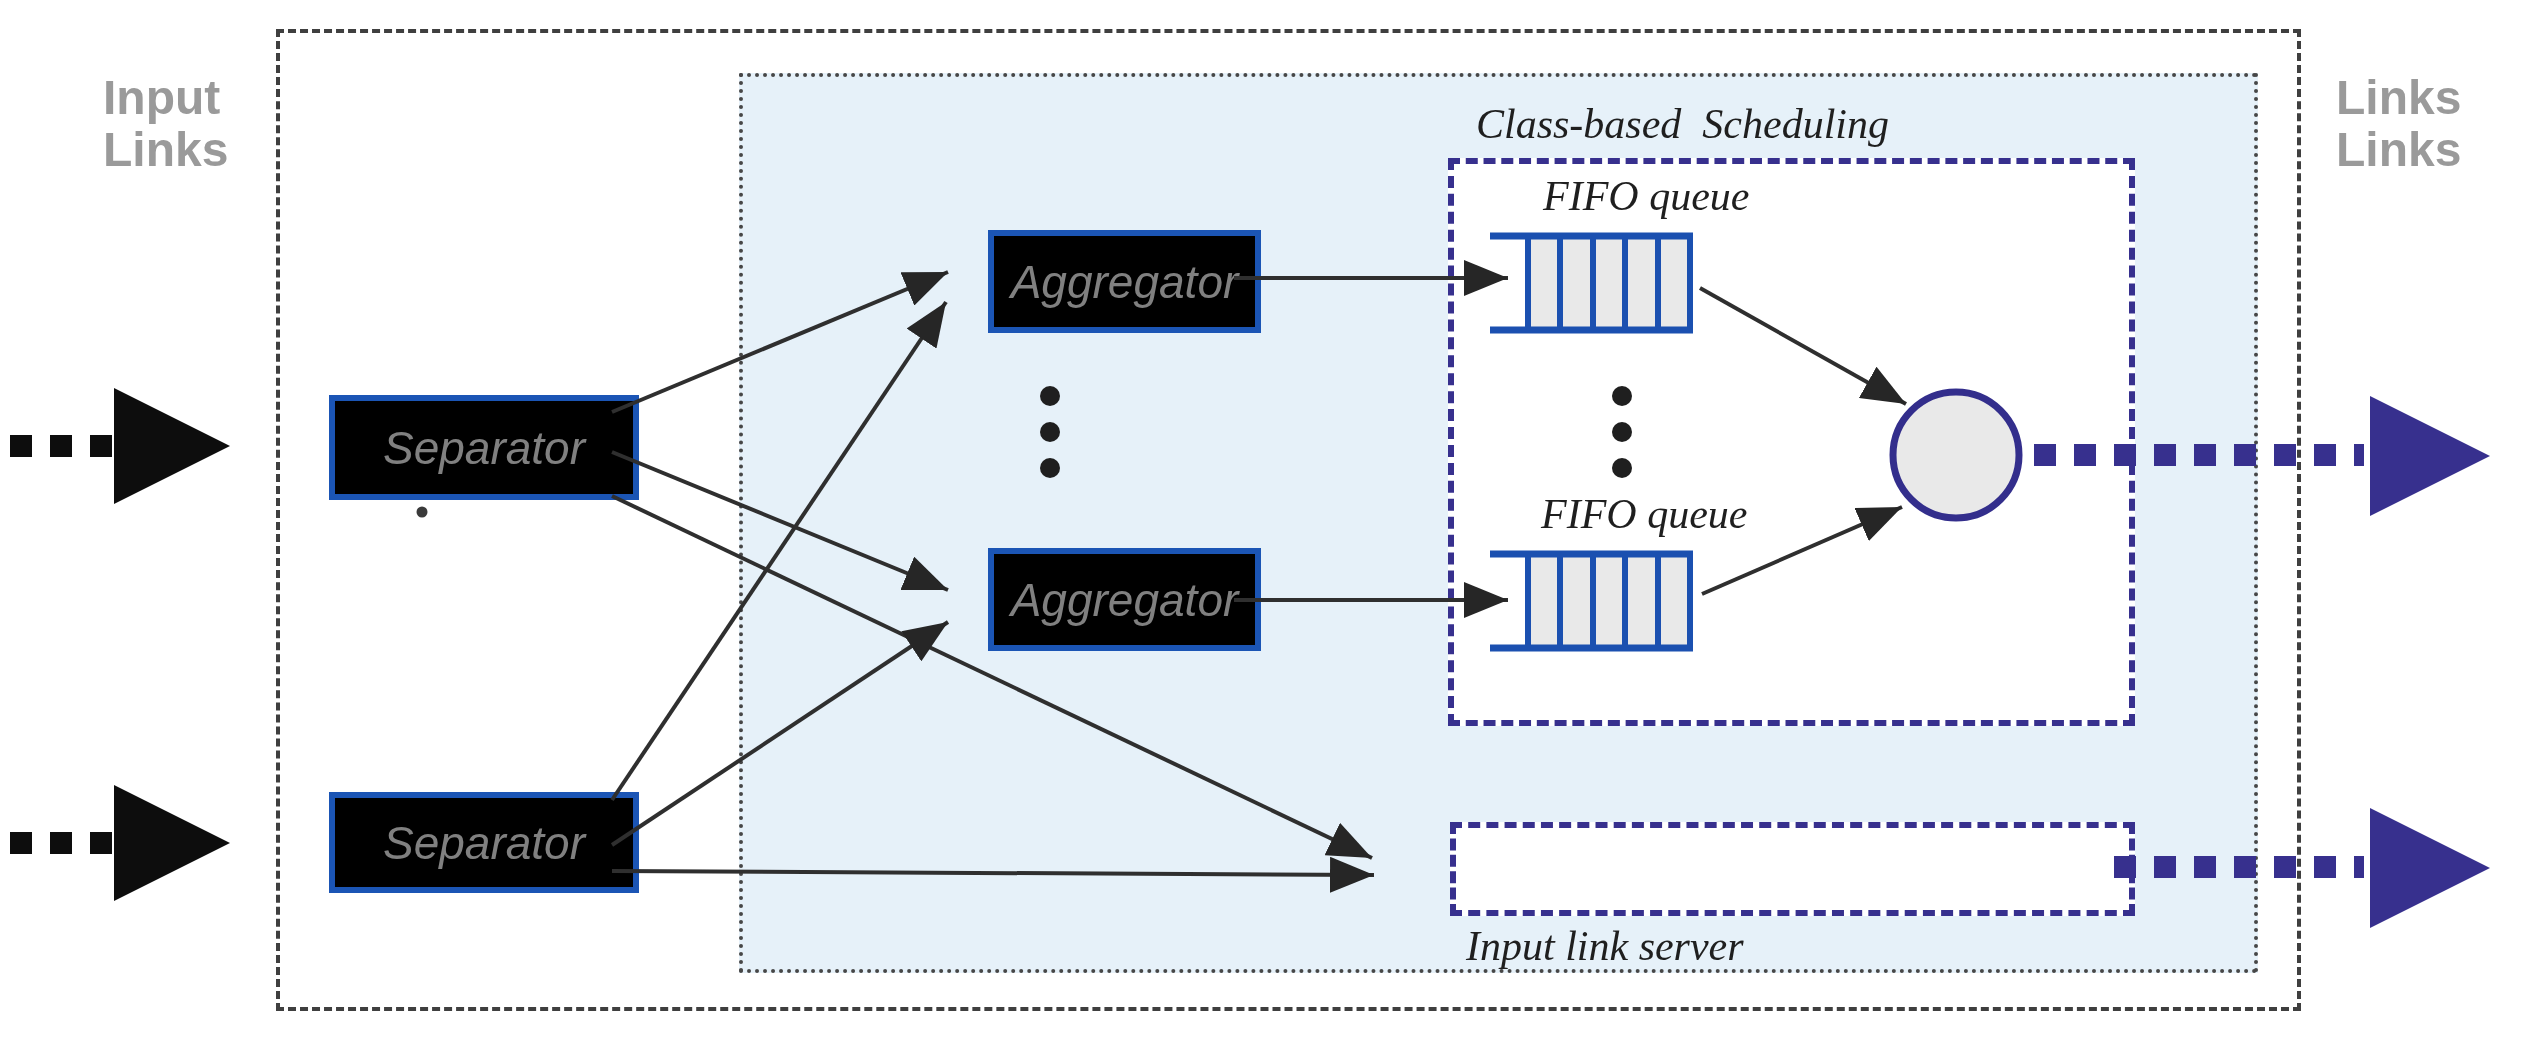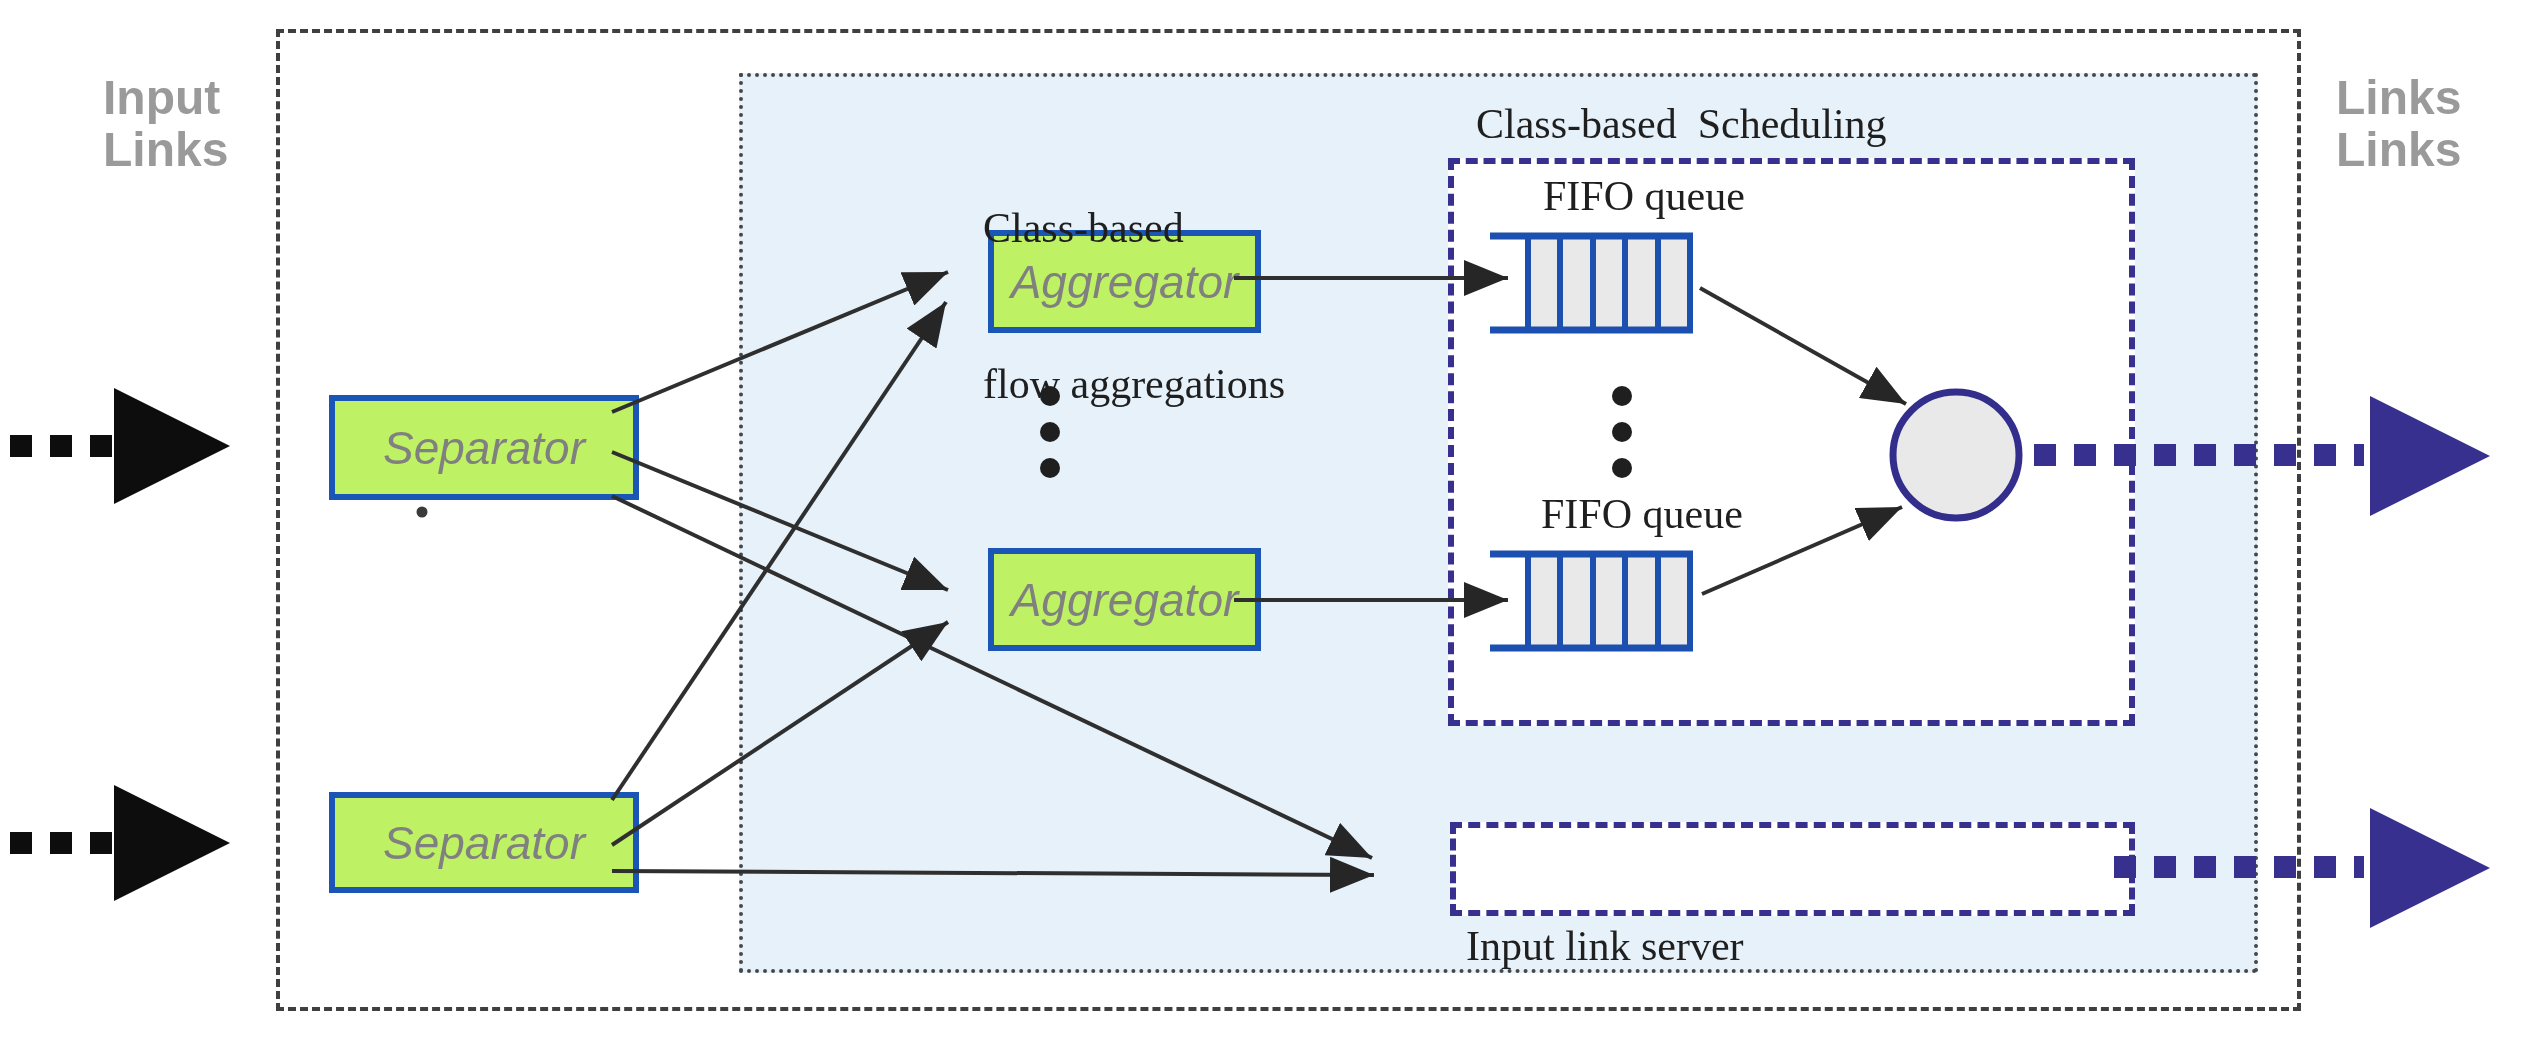--- a/index.html
+++ b/index.html
@@ -21,39 +21,39 @@
   .sched-box{
     left:1415px;top:158px;width:687px;height:568px;
     border:6px dashed #37308e;background:#ffffff;z-index:3;
   }
   .ols-box{
     left:1417px;top:822px;width:685px;height:94px;
     border:6px dashed #37308e;background:#ffffff;z-index:3;
   }
   
   .node{
-    border:6px solid #1b55b5;background:#bef264;z-index:4;
+    border:6px solid #1b55b5;background:#000000;z-index:4;
     display:flex;align-items:center;justify-content:center;
     font-style:italic;color:#808080;font-size:46px;
     font-family:"Liberation Sans",sans-serif;
   }
   .sep1{left:296px;top:395px;width:310px;height:105px;}
   .sep2{left:296px;top:792px;width:310px;height:101px;}
   .agg1{left:955px;top:230px;width:273px;height:103px;}
   .agg2{left:955px;top:548px;width:273px;height:103px;}
   
   .io-label{
     z-index:4;color:#9a9a9a;font-weight:bold;font-size:48px;line-height:52px;
     font-family:"Liberation Sans",sans-serif;
   }
   .input-links{left:70px;top:72px;}
   .output-links{left:2303px;top:72px;}
   
   .serif-label{
-    z-index:5;color:#1f1f1f;font-size:42px;line-height:52px;
+    z-index:5;color:#1f1f1f;font-style:italic;font-size:42px;line-height:52px;
     font-family:"Liberation Serif",serif;white-space:pre;
   }
   .flow-agg{left:950px;top:98px;}
   .sched-label{left:1443px;top:98px;}
   .fifo1{left:1510px;top:170px;}
   .fifo2{left:1508px;top:488px;}
   .ols-label{left:1433px;top:920px;}
   
   #overlay{position:absolute;left:0;top:0;z-index:6;pointer-events:none;}
 </style>
@@ -82,24 +82,20 @@
 
   <div class="abs io-label input-links">
     <div>Input</div>
     <div>Links</div>
   </div>
   <div class="abs io-label output-links">
     <div>Links</div>
     <div>Links</div>
   </div>
 
-  <div class="abs serif-label flow-agg">
-    <div>Class-based</div>
-    <div>flow aggregations</div>
-  </div>
   <div class="abs serif-label sched-label">Class-based  Scheduling</div>
   <div class="abs serif-label fifo1">FIFO queue</div>
   <div class="abs serif-label fifo2">FIFO queue</div>
   <div class="abs serif-label ols-label">Input link server</div>
 
   <svg id="overlay" width="2522" height="1038" viewBox="0 0 2522 1038">
     <defs>
       <marker id="ah" markerUnits="userSpaceOnUse" markerWidth="48" markerHeight="36" refX="44" refY="18" orient="auto">
         <path d="M0,0 L44,18 L0,36 Z" fill="#262626"></path>
       </marker>

